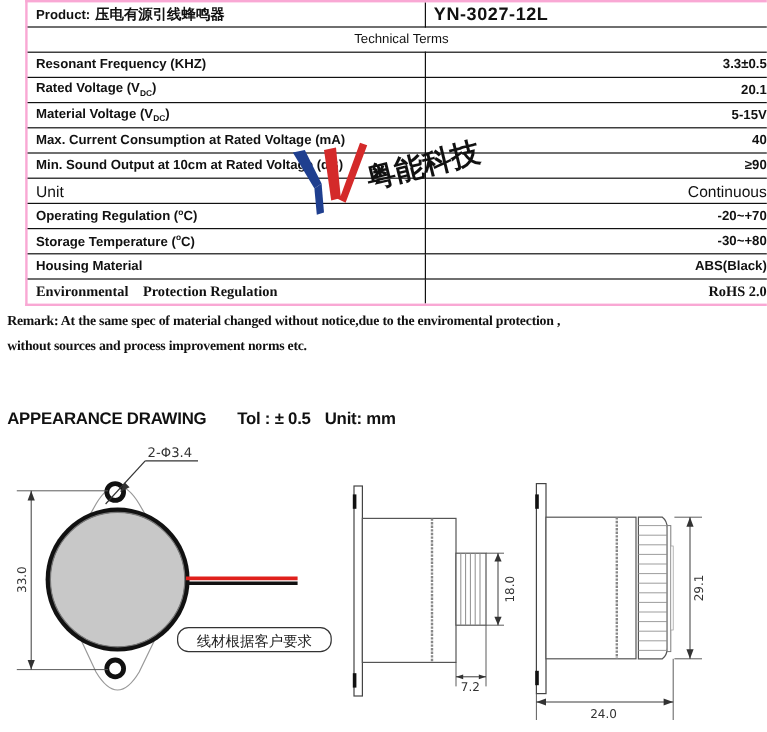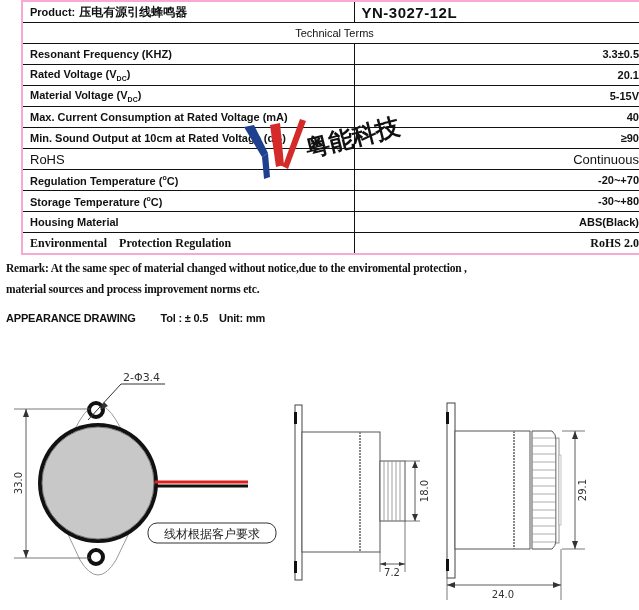--- a/index.html
+++ b/index.html
@@ -10,21 +10,21 @@
     .spec-table col.c1 { width: 332px; }
     .spec-table col.c2 { width: 293px; }
     .hdr-model { font-size: 15px !important; text-align: left; letter-spacing: 0.5px; }
     .hdr-product .cn { font-size: 12px; margin-left: 4px; }
     .tt { text-align: center; font-weight: normal !important; font-size: 11px; }
     .tone { font-size: 13px !important; font-weight: normal !important; }
     .serif { font-family: "Liberation Serif", serif; font-size: 12px !important; }
     sub { font-size: 7px; }
     sup { font-size: 7px; }
     .remark { position: absolute; left: 6px; font-family: "Liberation Serif", serif; font-weight: bold; font-size: 11.5px; letter-spacing: -0.2px; }
-    .appearance { position: absolute; left: 6px; top: 312px; font-size: 11px; font-weight: bold; letter-spacing: -0.2px; }
+    .appearance { position: absolute; left: 6px; top: 340px; font-size: 14px; font-weight: bold; letter-spacing: -0.2px; }
     .appearance .tol { margin-left: 22px; }
     .appearance .unit { margin-left: 8px; }
     .watermark { position: absolute; left: 240px; top: 105px; width: 190px; height: 80px; pointer-events: none; }
     .drawing { position: absolute; left: 0; top: 360px; }
     .dim-text { font-family: "DejaVu Sans", sans-serif; font-size: 10px; fill: #333; }
     .note-text { font-family: "DejaVu Sans", sans-serif; font-size: 12px; fill: #222; }
   </style>
 </head>
 <body>
 
@@ -57,25 +57,25 @@
   </tr>
   <tr>
     <td>Max. Current Consumption at Rated Voltage (mA)</td>
     <td class="val">40</td>
   </tr>
   <tr>
     <td>Min. Sound Output at 10cm at Rated Voltage (dB)</td>
     <td class="val">≥90</td>
   </tr>
   <tr>
-    <td class="tone">RoHS</td>
+    <td class="tone">Unit</td>
     <td class="val tone">Continuous</td>
   </tr>
   <tr>
-    <td><span>Regulation Temperature (</span><sup>o</sup><span>C)</span></td>
+    <td><span>Operating Regulation (</span><sup>o</sup><span>C)</span></td>
     <td class="val">-20~+70</td>
   </tr>
   <tr>
     <td><span>Storage Temperature (</span><sup>o</sup><span>C)</span></td>
     <td class="val">-30~+80</td>
   </tr>
   <tr>
     <td>Housing Material</td>
     <td class="val">ABS(Black)</td>
   </tr>
@@ -90,21 +90,21 @@
   <g>
     <polygon points="4,22 14,20 28,48 22,52" fill="#1f3f8f"></polygon>
     <polygon points="22,52 28,48 30,72 24,74" fill="#1f3f8f"></polygon>
     <polygon points="30,20 40,18 44,60 36,62" fill="#d42a2a"></polygon>
     <polygon points="40,60 44,58 60,14 66,16 48,64" fill="#d42a2a"></polygon>
   </g>
   <text x="68" y="52" transform="rotate(-14 68 52)" font-family="DejaVu Sans, sans-serif" font-weight="bold" font-size="24" fill="#111">粤能科技</text>
 </svg>
 
 <div class="remark" style="top:262px;">Remark: At the same spec of material changed without notice,due to the enviromental protection ,</div>
-<div class="remark" style="top:283px;">material sources and process improvement norms etc.</div>
+<div class="remark" style="top:283px;">without sources and process improvement norms etc.</div>
 
 <div class="appearance">
   <span>APPEARANCE DRAWING</span>
   <span class="tol">Tol : ± 0.5</span>
   <span class="unit">Unit: mm</span>
 </div>
 
 <svg class="drawing" width="639" height="250" viewBox="0 360 639 250">
 
   <g>

